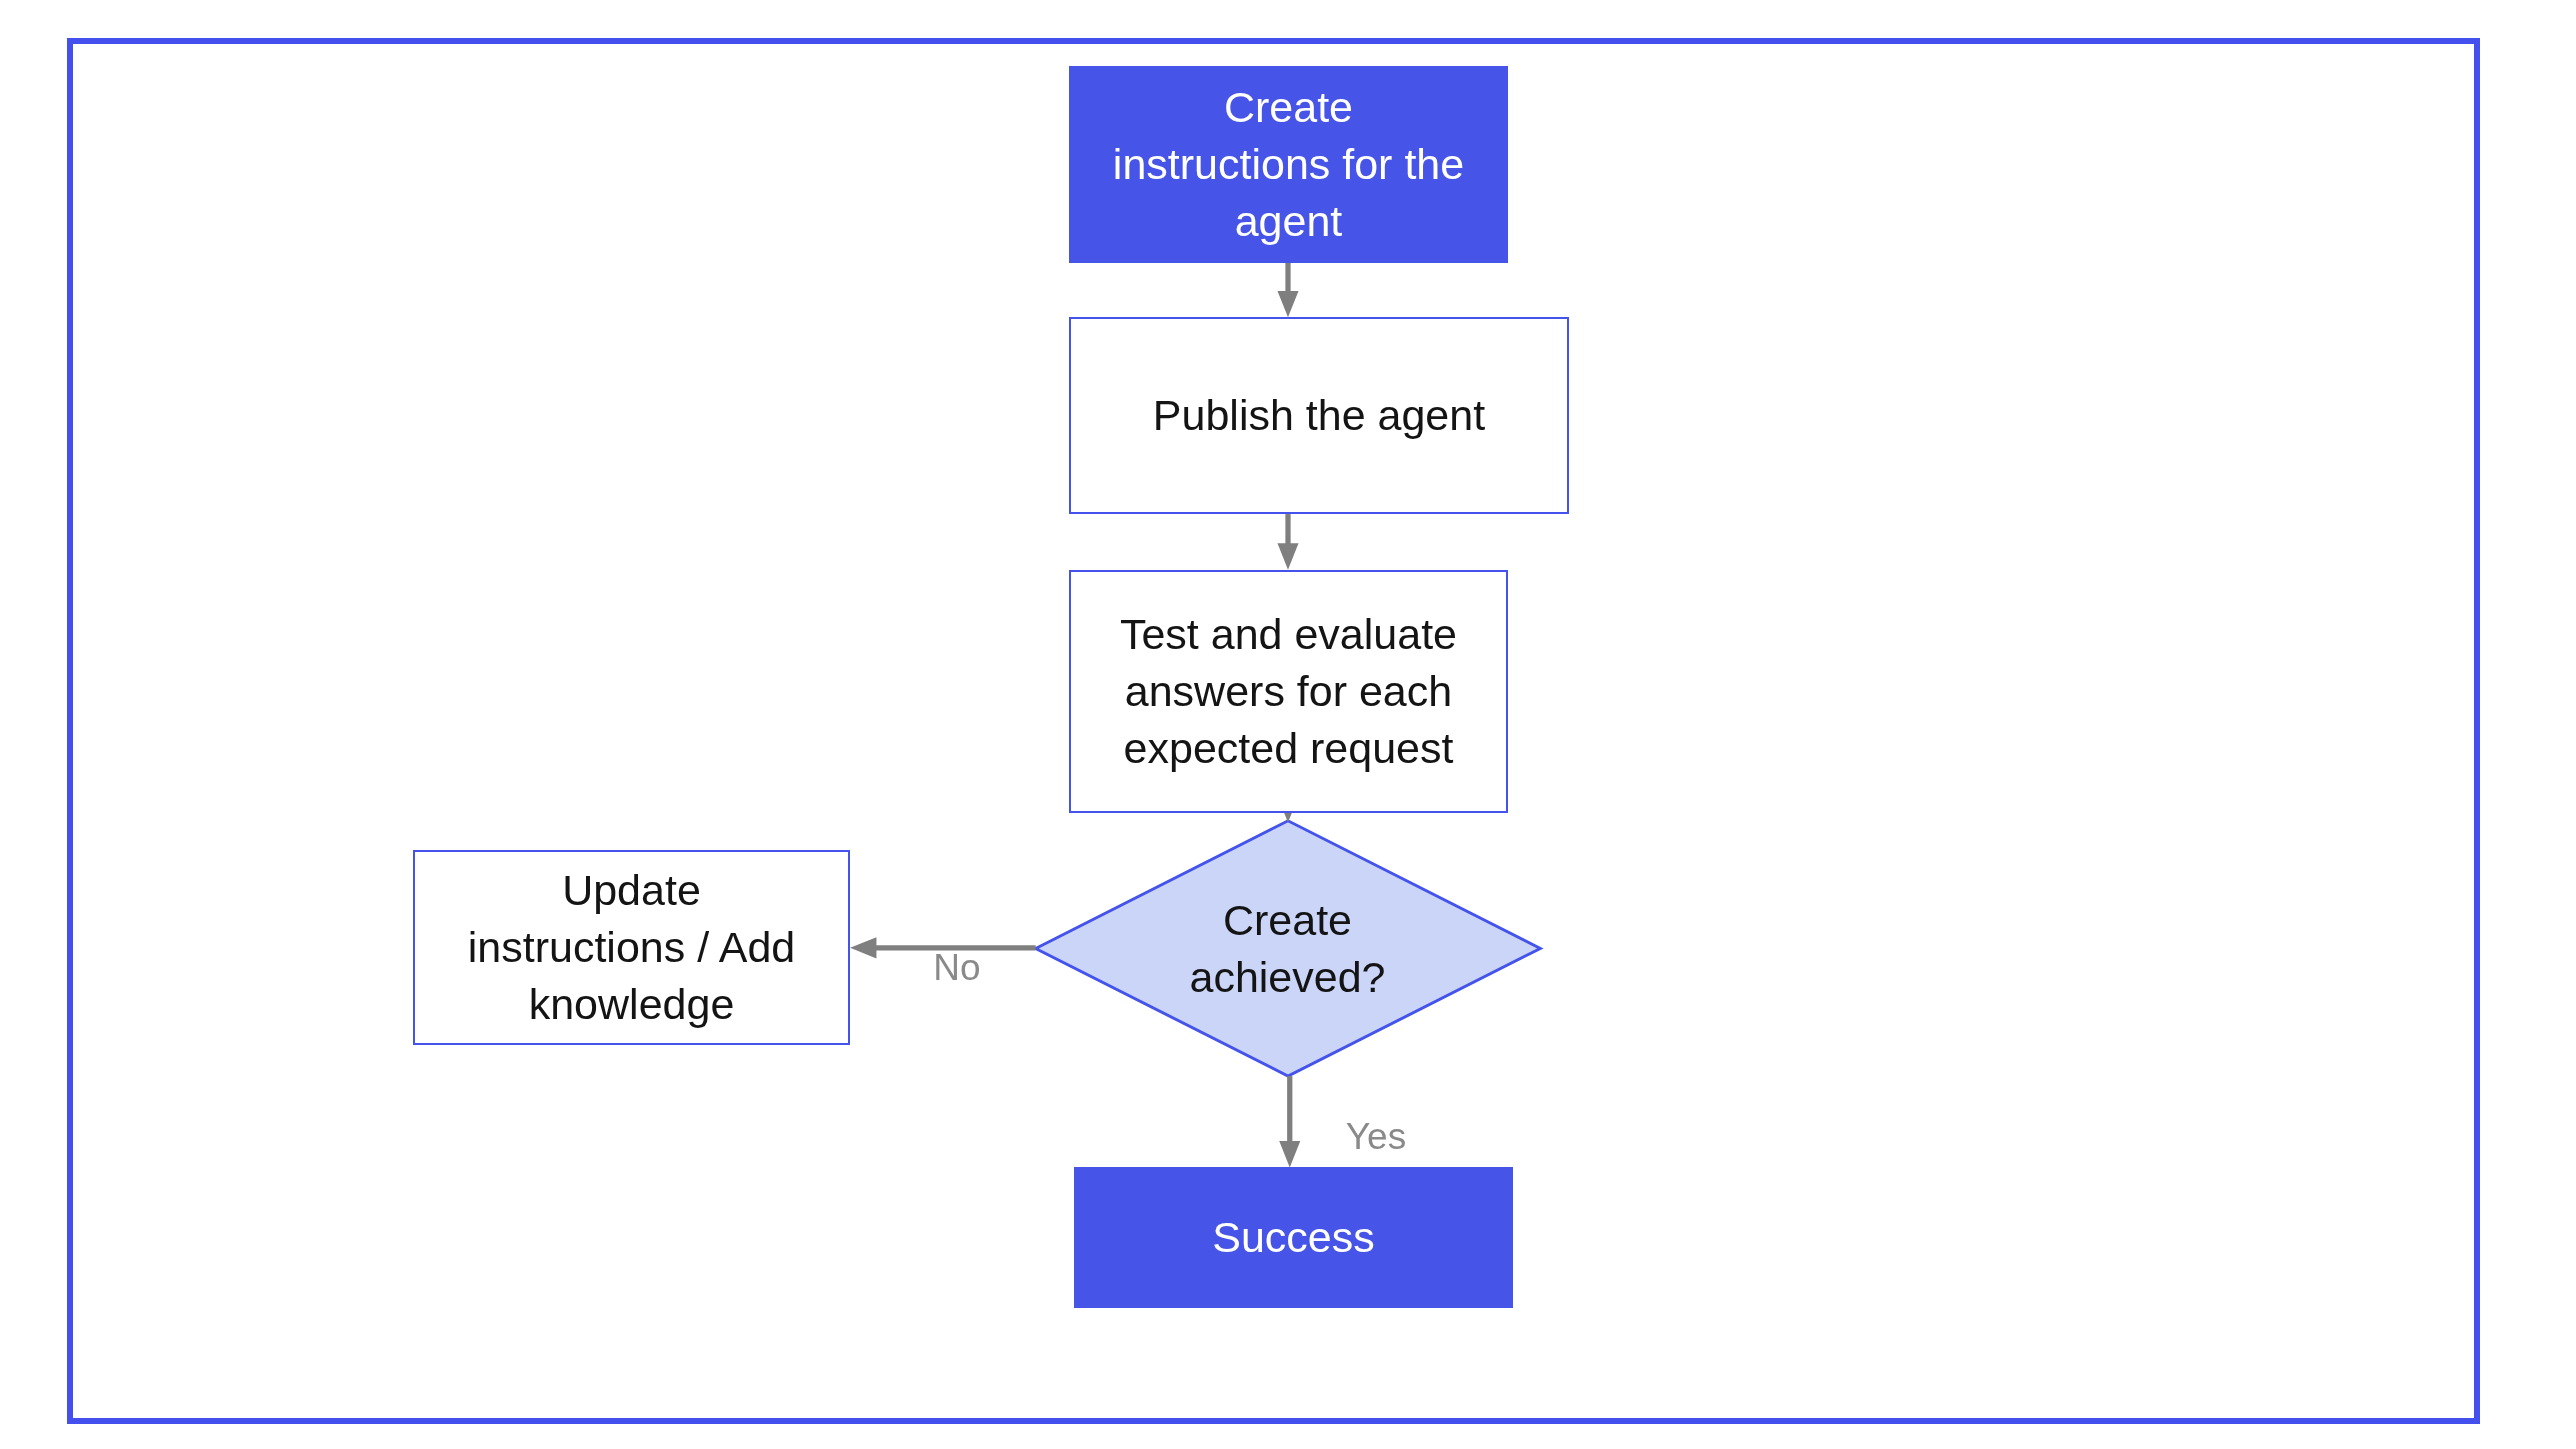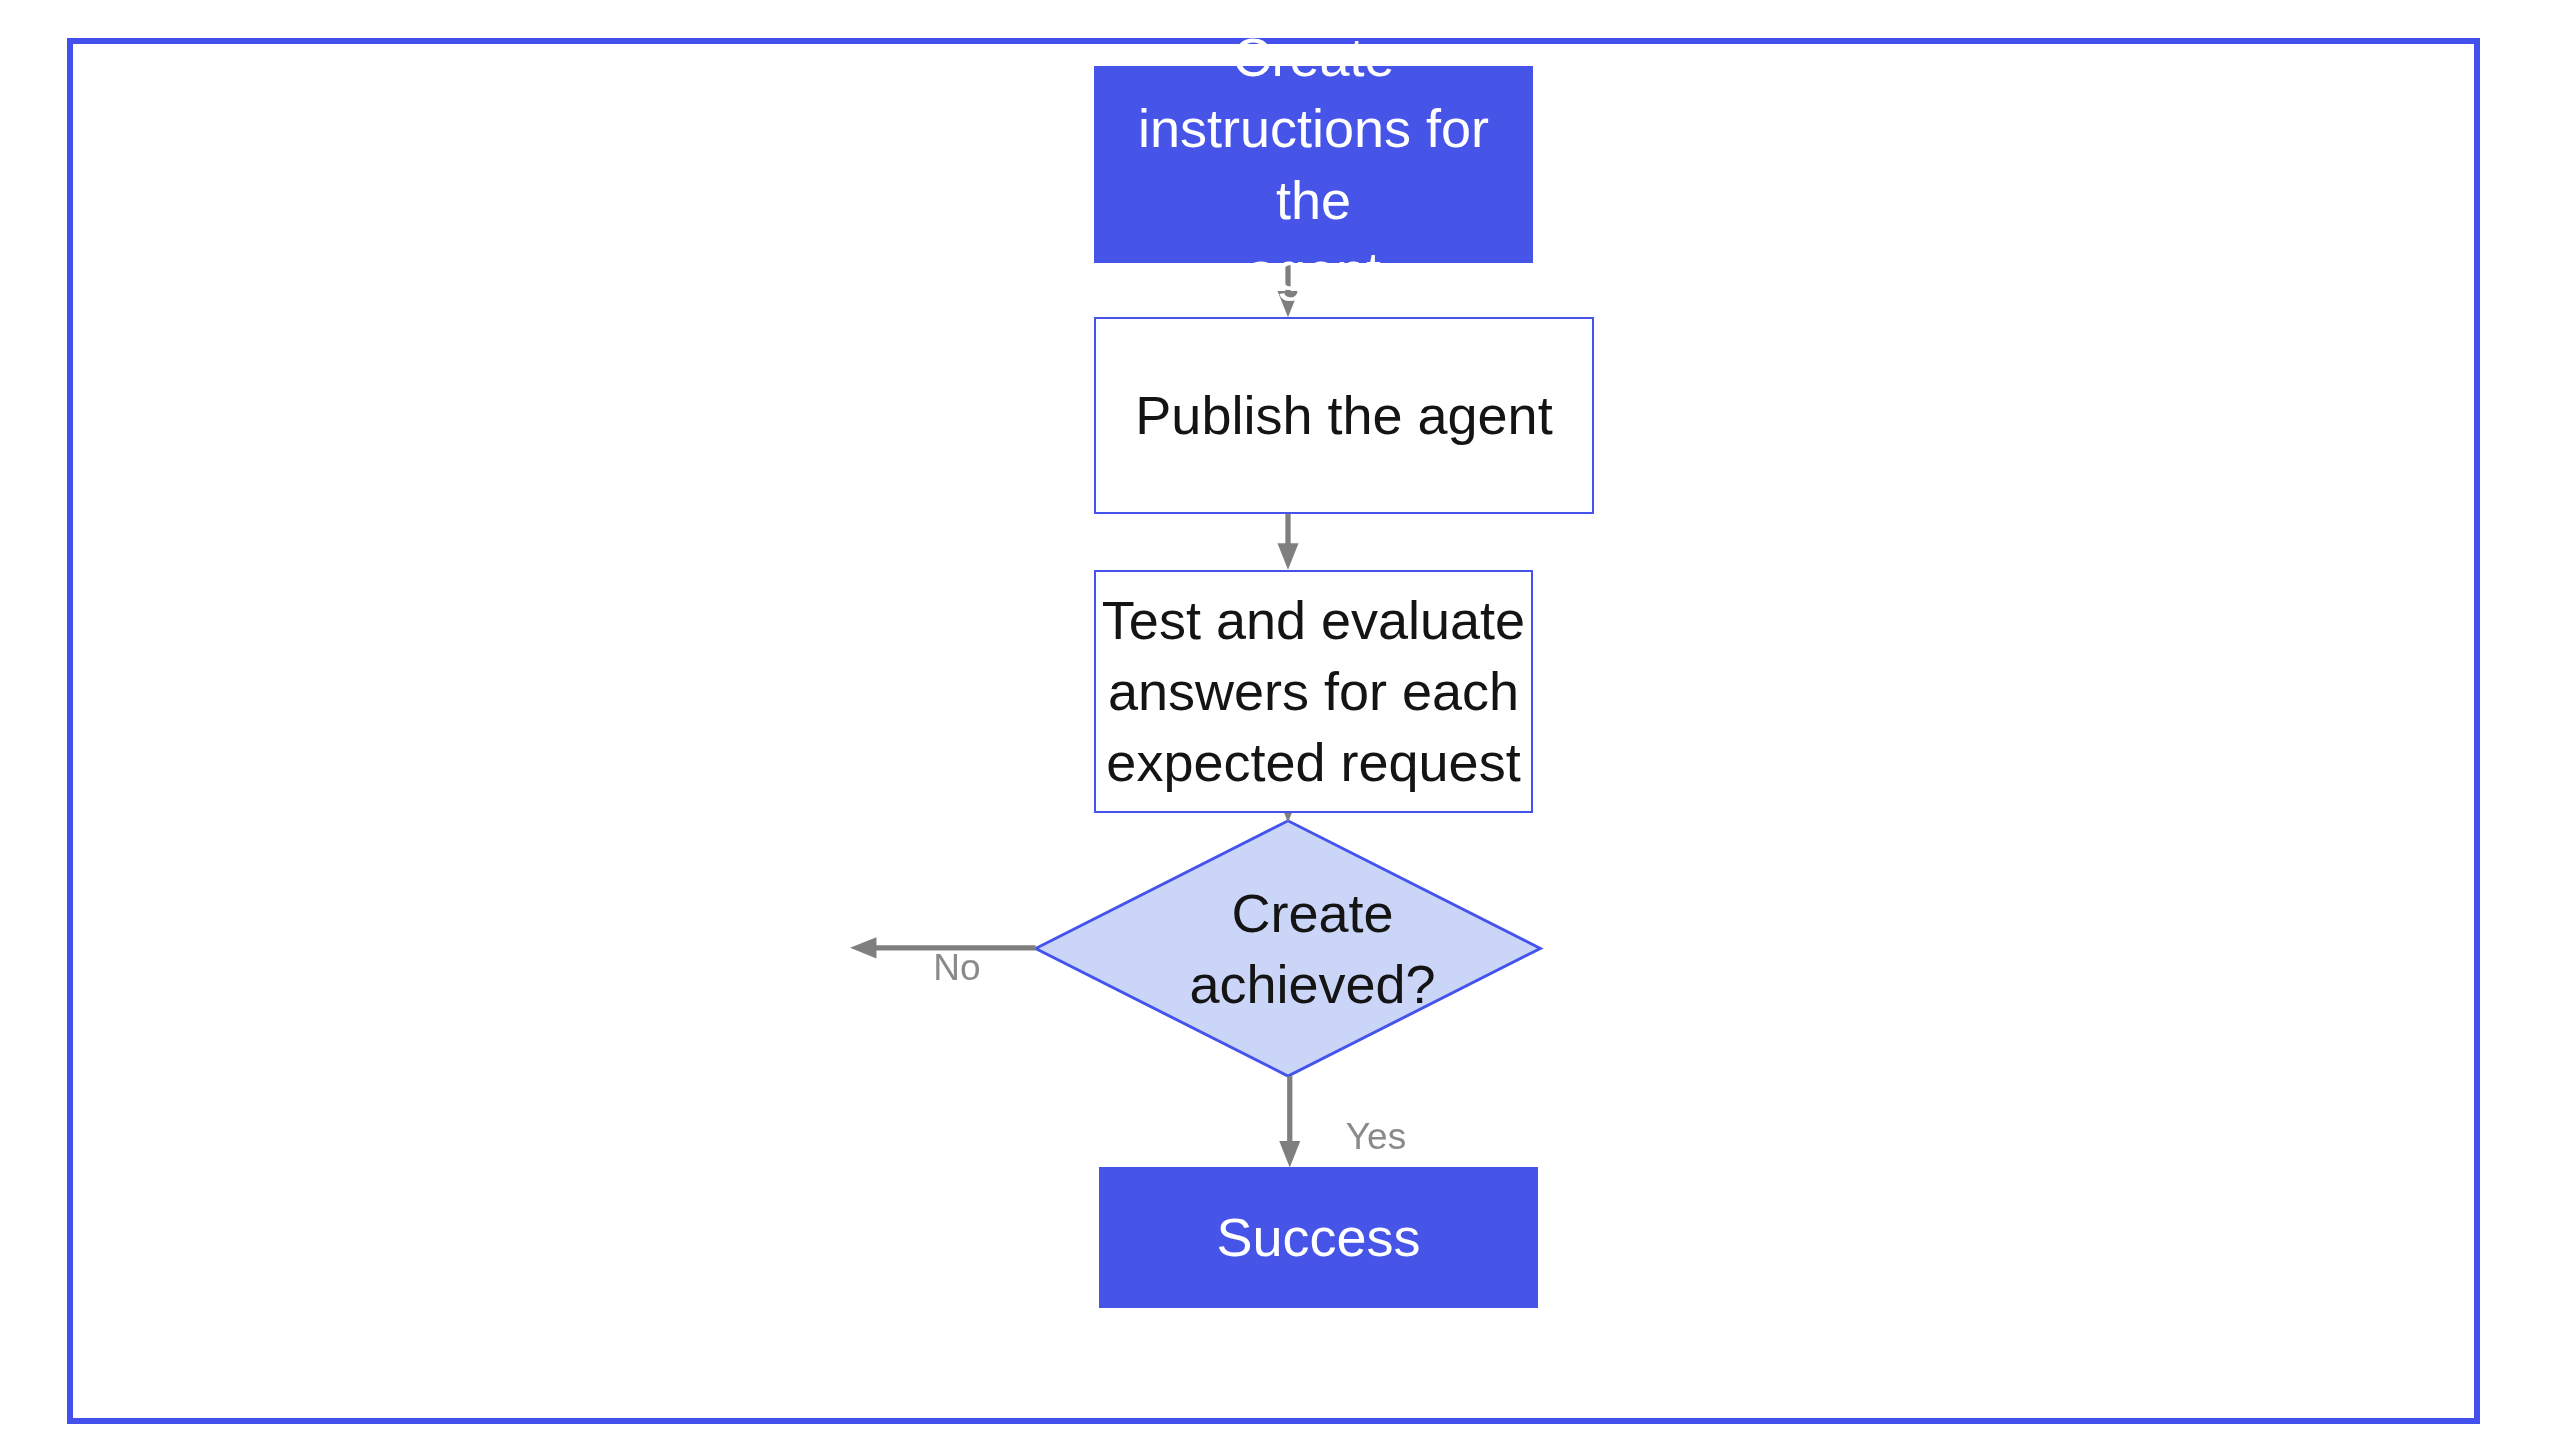--- a/index.html
+++ b/index.html
@@ -48,23 +48,22 @@
     stroke-width:5;
   }
   .node{
     position:absolute;
     display:flex;
     align-items:center;
     justify-content:center;
     text-align:center;
     white-space:pre-line;
     box-sizing:border-box;
-    font-size:54px;
+    font-size:43px;
     line-height:1.32;
-    margin-left:25px;
   }
   .node--blue{
     background:var(--node-blue);
     color:var(--text-white);
   }
   .node--outline{
     background:#ffffff;
     border:2.3px solid var(--border-blue);
     color:var(--text-dark);
   }
@@ -131,20 +130,23 @@
 
   <div class="node node--outline" id="n-publish">Publish the agent</div>
 
   <div class="node node--outline" id="n-test">Test and evaluate
 answers for each
 expected request</div>
 
   <div class="node node--decision-label" id="n-decision-label">Create
 achieved?</div>
 
+  <div class="node node--outline" id="n-update">Update
+instructions / Add
+knowledge</div>
 
   <div class="node node--blue" id="n-success">Success</div>
 
   <div class="edge-label" id="lbl-no">No</div>
 
   <div class="edge-label" id="lbl-yes">Yes</div>
 
 </div>
 
 

